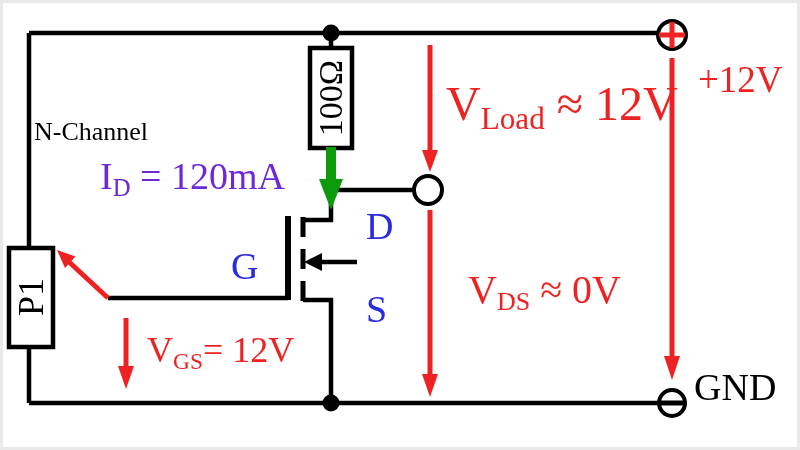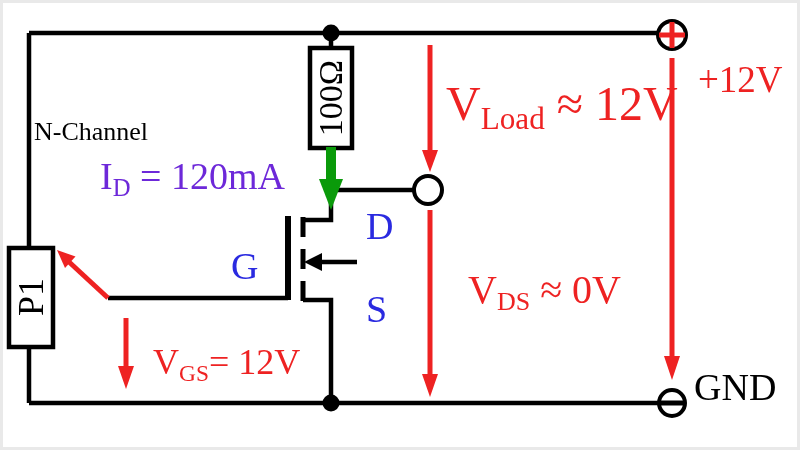--- a/index.html
+++ b/index.html
@@ -111,21 +111,21 @@
     <div>N-Channel</div>
   </div>
 
   <div class="label green" style="left:100px; top:157px; font-size:38px;"><span>I</span><sub>D</sub><span> = 120mA</span></div>
 
   <div class="label red" style="left:446px; top:80px; font-size:48px;"><span>V</span><sub>Load</sub><span> ≈ 12V</span></div>
 
 
   <div class="label red" style="left:468px; top:270px; font-size:40px;"><span>V</span><sub>DS</sub><span> ≈ 0V</span></div>
 
-  <div class="label red" style="left:147px; top:344px; font-size:36px;margin-left:6px;"><span>V</span><sub>GS</sub><span>= 12V</span></div>
+  <div class="label red" style="left:147px; top:332px; font-size:36px;"><span>V</span><sub>GS</sub><span>= 12V</span></div>
 
   <div class="label red" style="left:698px; top:24px; font-size:37px;margin-top:37px;">+12V</div>
 
   <div class="label black" style="left:694px; top:368px; font-size:38px;">GND</div>
 
   <div class="label blue" style="left:366px; top:207px; font-size:38px;">D</div>
 
   <div class="label blue" style="left:231px; top:247px; font-size:38px;">G</div>
 
   <div class="label blue" style="left:366px; top:290px; font-size:38px;">S</div>

